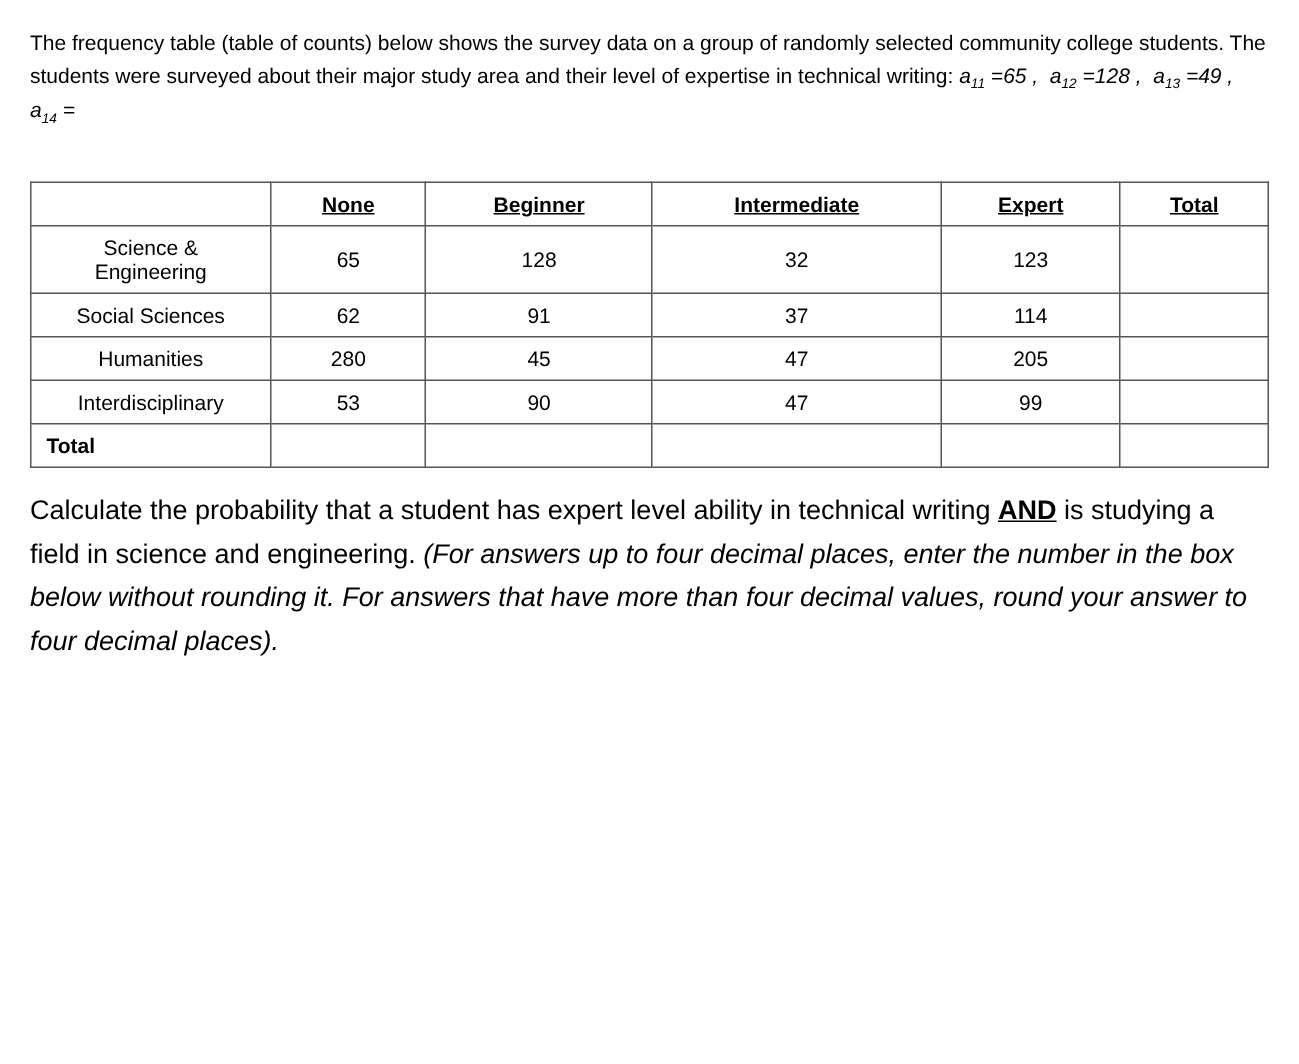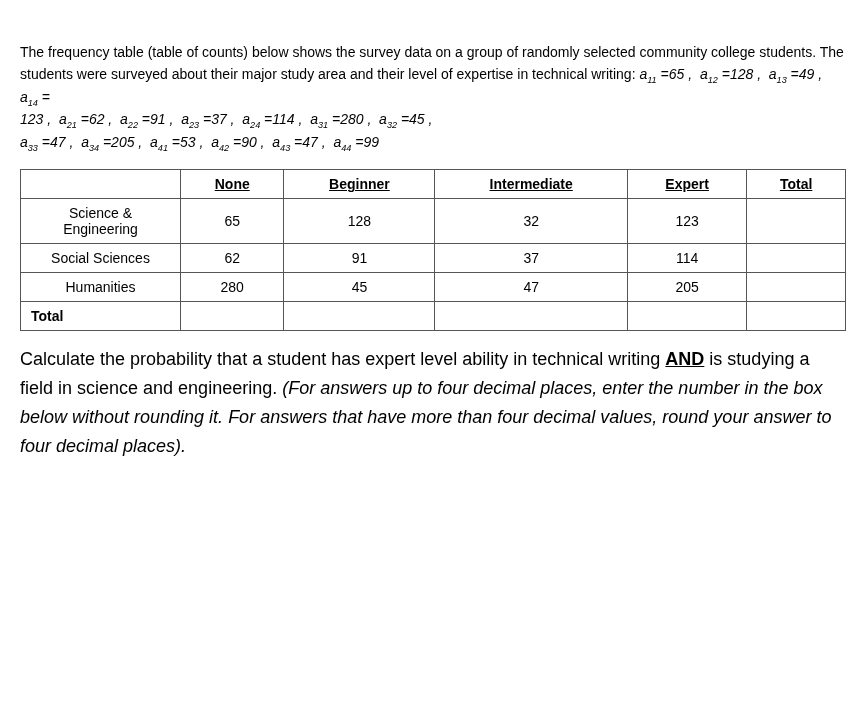--- a/index.html
+++ b/index.html
@@ -8,21 +8,20 @@
       font-size: 14px;
       background: #fff;
       color: #000;
       padding: 18px 20px;
       width: 866px;
       min-height: 709px;
     }
     .intro-text {
       line-height: 1.55;
       margin-bottom: 14px;
-      margin-top: 24px;
     }
     .intro-text .math {
       font-style: italic;
     }
     .contingency-text {
       line-height: 1.55;
       margin-bottom: 14px;
     }
     table {
       border-collapse: collapse;
@@ -71,27 +70,21 @@
 <div>
 
   <p class="intro-text">
     The frequency table (table of counts) below shows the survey data on a group of randomly
     selected community college students. The students were surveyed about their major study
     area and their level of expertise in technical writing:
     <span class="math">
       <i>a</i><sub>11</sub> =65 ,&nbsp; <i>a</i><sub>12</sub> =128 ,&nbsp; <i>a</i><sub>13</sub> =49 ,&nbsp; <i>a</i><sub>14</sub> =
     </span>
     <br>
-    <span class="math">
-      123 ,&nbsp; <i>a</i><sub>21</sub> =62 ,&nbsp; <i>a</i><sub>22</sub> =91 ,&nbsp; <i>a</i><sub>23</sub> =37 ,&nbsp; <i>a</i><sub>24</sub> =114 ,&nbsp; <i>a</i><sub>31</sub> =280 ,&nbsp; <i>a</i><sub>32</sub> =45 ,
-    </span>
     <br>
-    <span class="math">
-      <i>a</i><sub>33</sub> =47 ,&nbsp; <i>a</i><sub>34</sub> =205 ,&nbsp; <i>a</i><sub>41</sub> =53 ,&nbsp; <i>a</i><sub>42</sub> =90 ,&nbsp; <i>a</i><sub>43</sub> =47 ,&nbsp; <i>a</i><sub>44</sub> =99
-    </span>
   </p>
 
 
   <table>
     <thead>
       <tr>
         <th style="width:160px;"></th>
         <th class="underline">None</th>
         <th class="underline">Beginner</th>
         <th class="underline">Intermediate</th>
@@ -118,20 +111,28 @@
       </tr>
       <tr>
         <td class="row-label">Humanities</td>
         <td>280</td>
         <td>45</td>
         <td>47</td>
         <td>205</td>
         <td></td>
       </tr>
       <tr>
+        <td class="row-label">Interdisciplinary</td>
+        <td>53</td>
+        <td>90</td>
+        <td>47</td>
+        <td>99</td>
+        <td></td>
+      </tr>
+      <tr>
         <td class="total-label">Total</td>
         <td></td>
         <td></td>
         <td></td>
         <td></td>
         <td></td>
       </tr>
     </tbody>
   </table>
 

